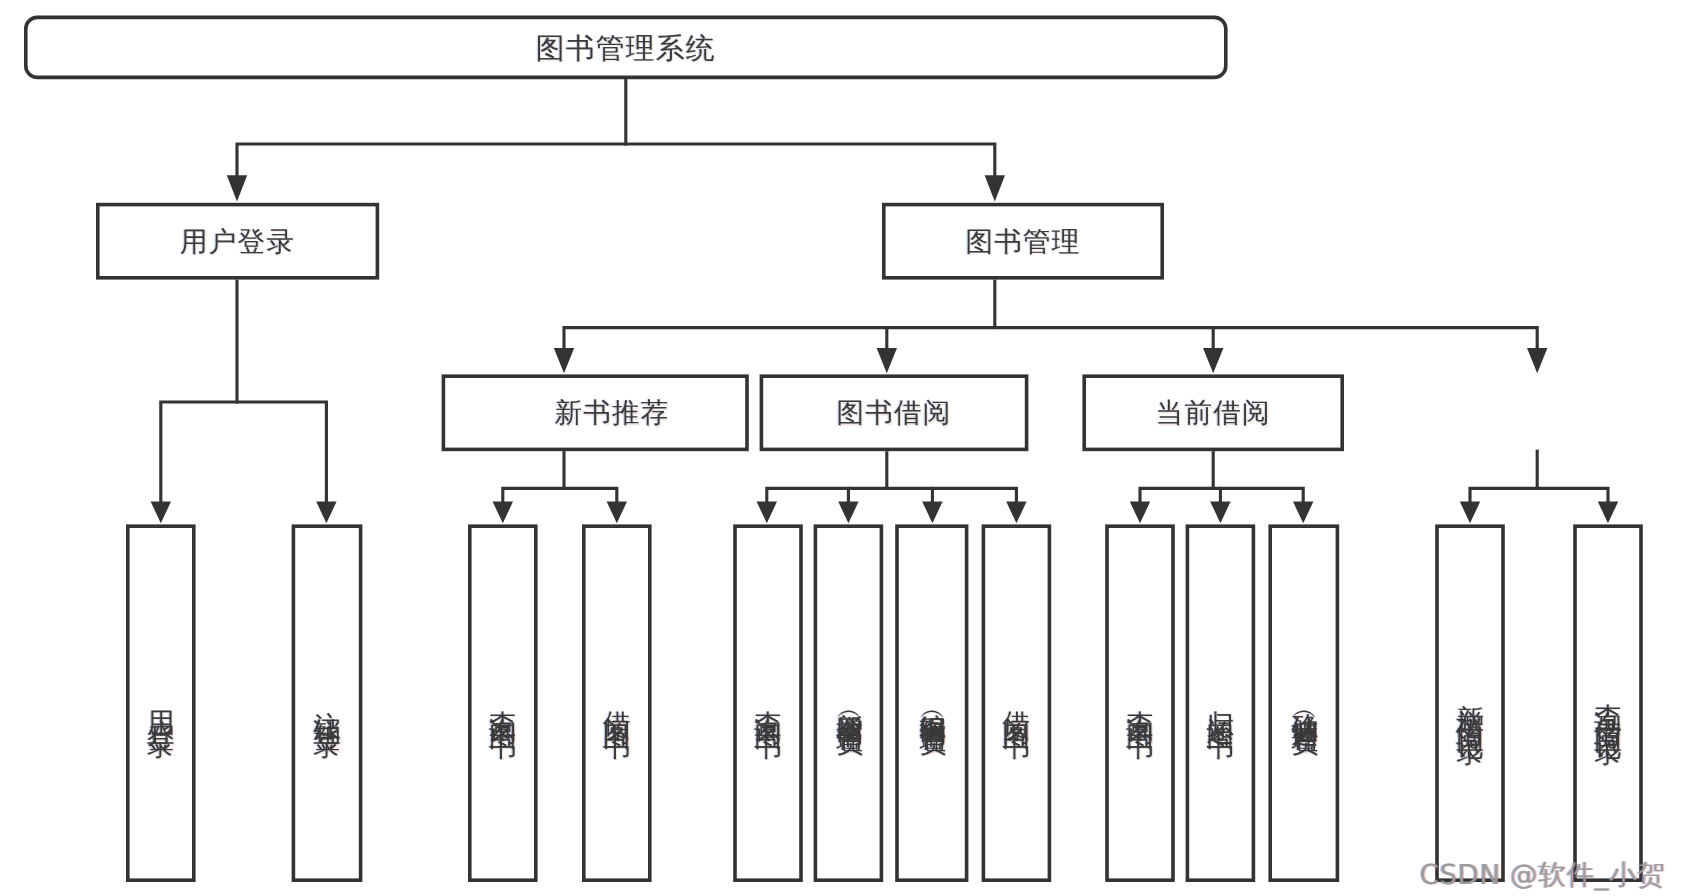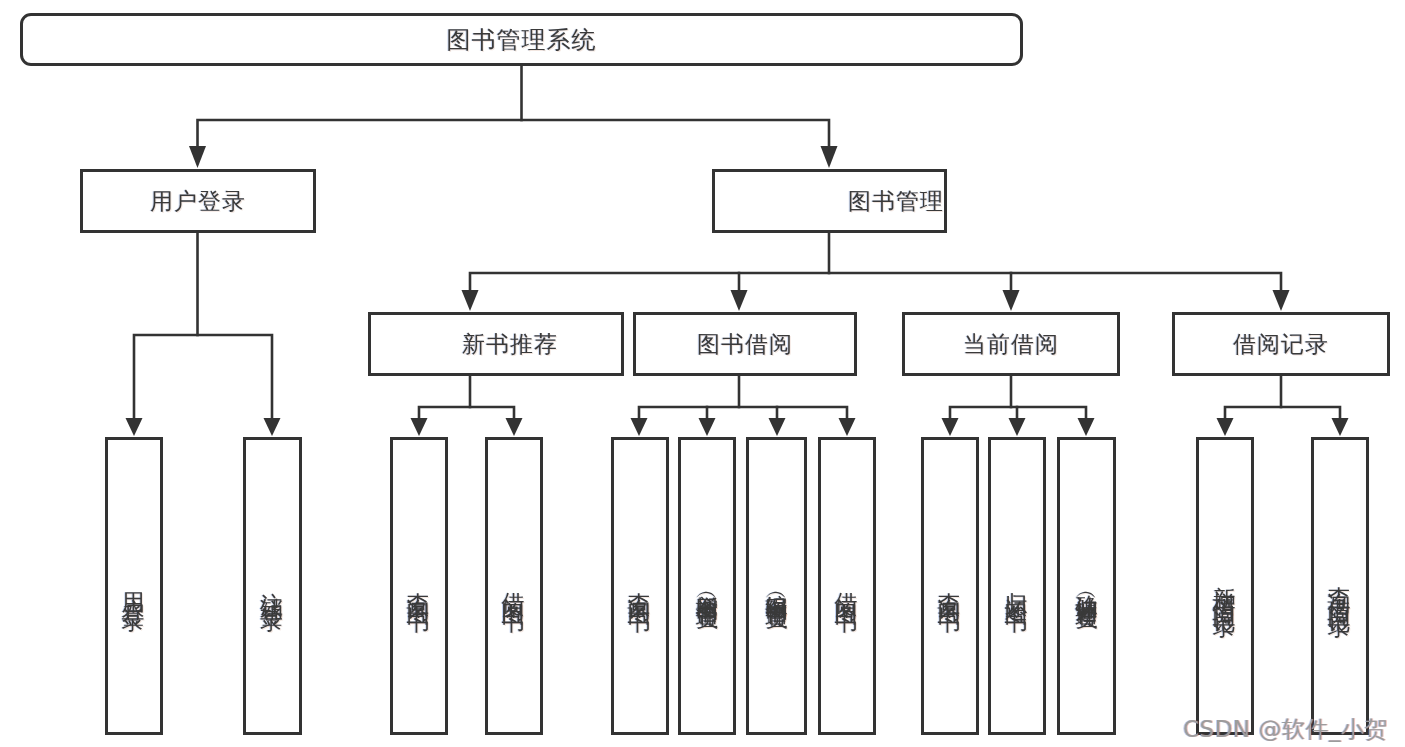--- a/index.html
+++ b/index.html
@@ -85,35 +85,32 @@
     <polygon points="1331.5,418 1348.5,418 1340,436"></polygon>
   </svg>
 
   <div class="node hnode root" style="left:20px;top:13px;width:1003px;height:53px;border-radius:11px;">
     <span>图书管理系统</span>
   </div>
 
   <div class="node hnode" style="left:80px;top:169px;width:236px;height:64px;">
     <span>用户登录</span>
   </div>
-  <div class="node hnode" style="left:712px;top:169px;width:235px;height:64px;justify-content:flex-end;">
+  <div class="node hnode" style="left:735px;top:169px;width:235px;height:64px;">
     <span>图书管理</span>
   </div>
 
   <div class="node hnode" style="left:368px;top:312px;width:256px;height:64px;padding-left:28px;">
     <span>新书推荐</span>
   </div>
   <div class="node hnode" style="left:633px;top:312px;width:224px;height:64px;">
     <span>图书借阅</span>
   </div>
   <div class="node hnode" style="left:902px;top:312px;width:218px;height:64px;">
     <span>当前借阅</span>
-  </div>
-  <div class="node hnode" style="left:1172px;top:312px;width:218px;height:64px;">
-    <span>借阅记录</span>
   </div>
 
   <div class="node vnode" style="left:105px;top:437px;width:58px;height:298px;">
     <span>用户登录</span>
   </div>
   <div class="node vnode" style="left:243px;top:437px;width:59px;height:298px;">
     <span>注销登录</span>
   </div>
 
   <div class="node vnode" style="left:390px;top:437px;width:58px;height:298px;">

